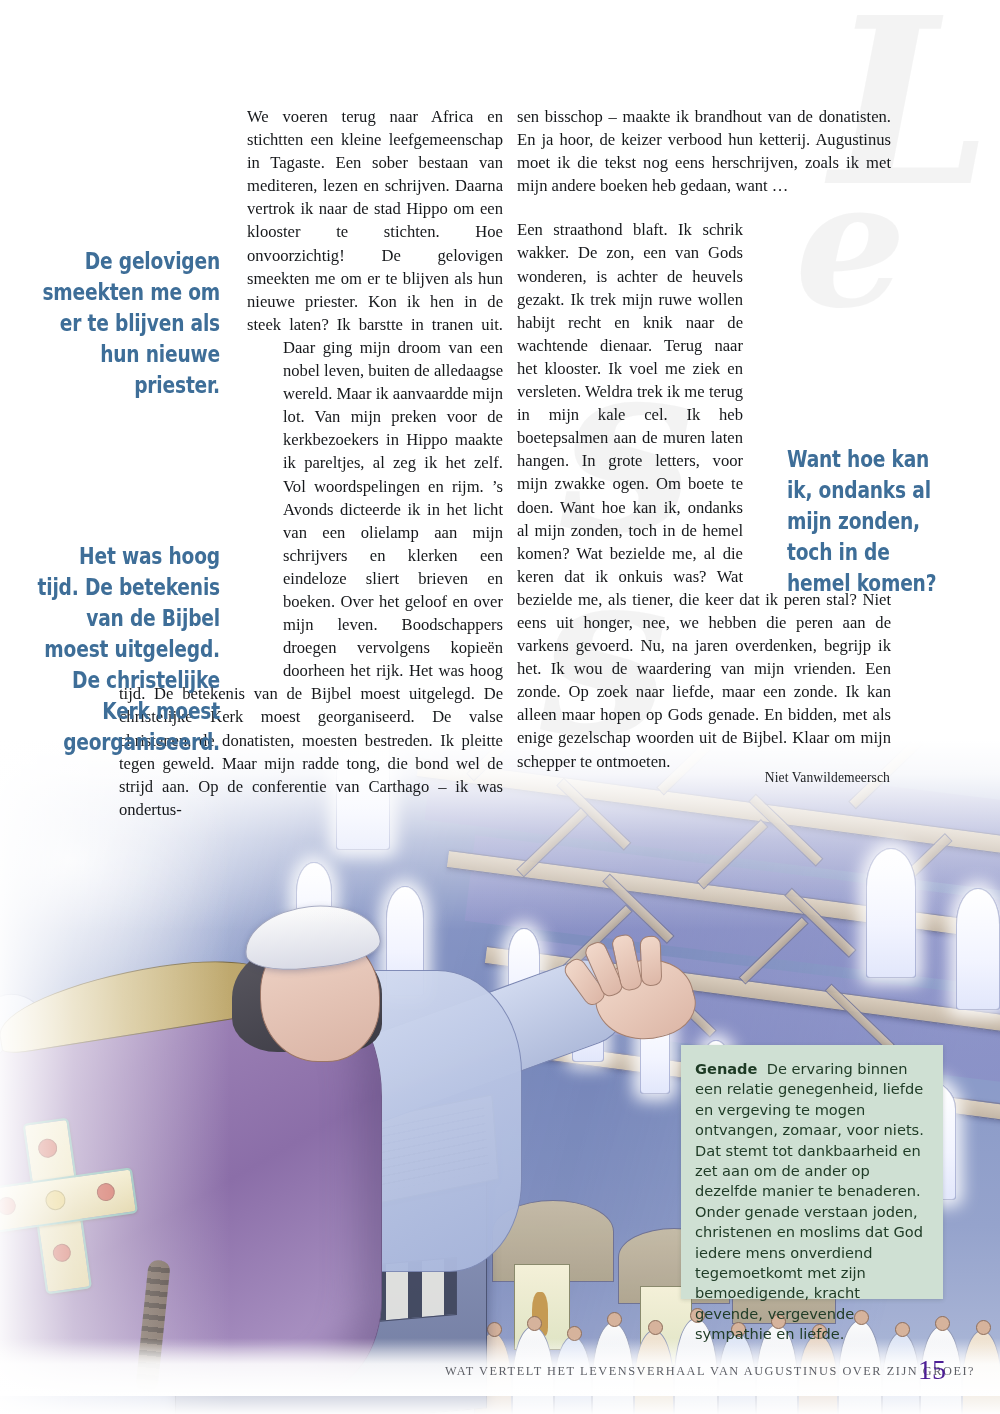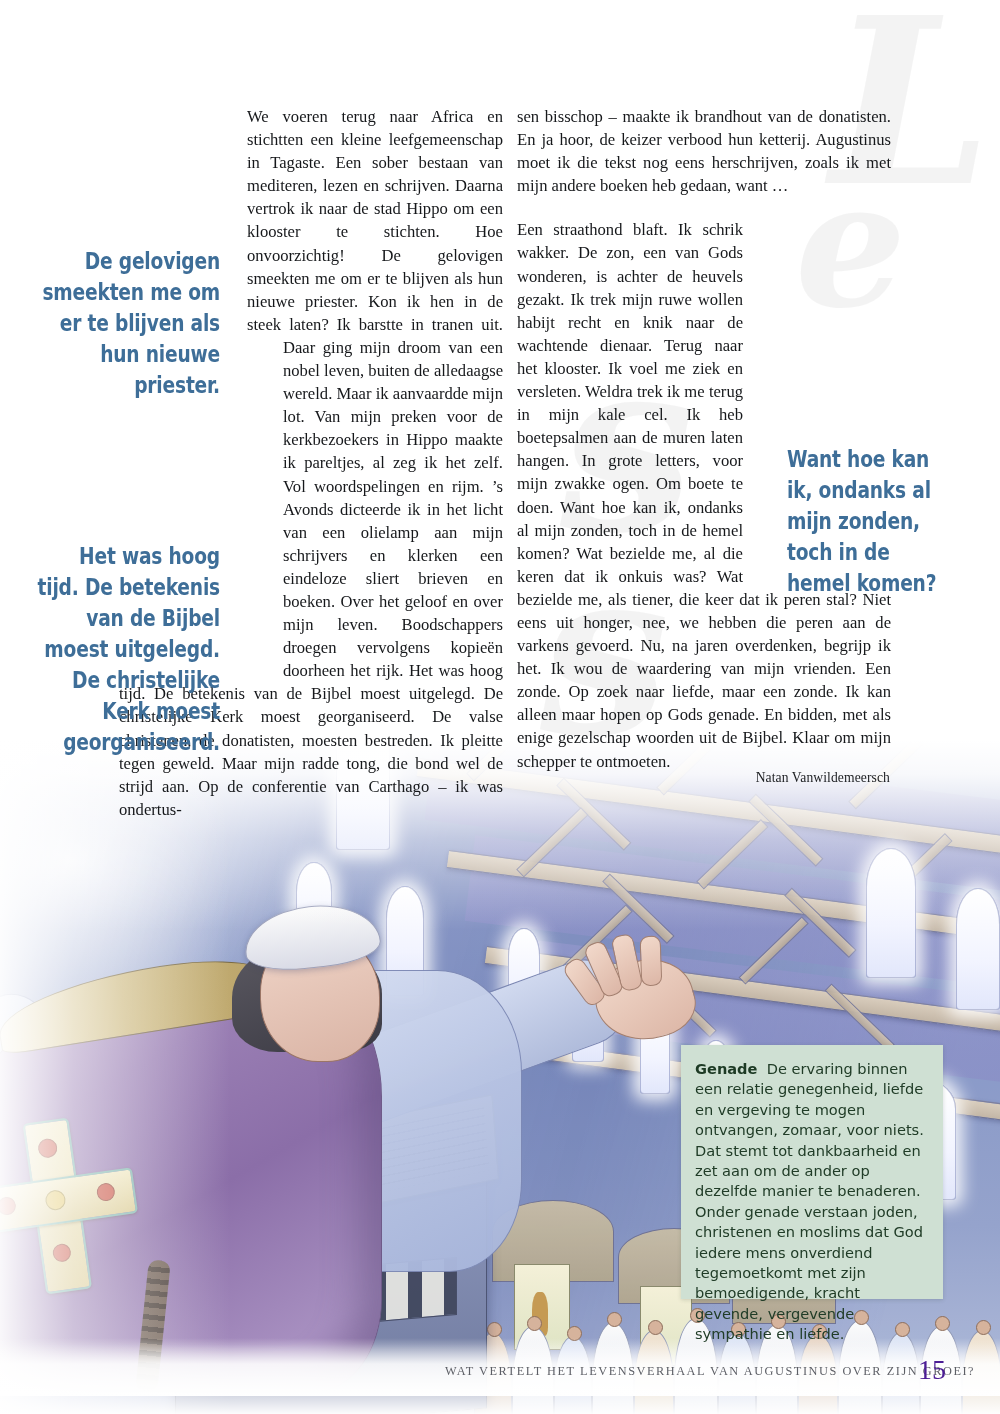--- a/index.html
+++ b/index.html
@@ -489,21 +489,21 @@
     <div class="col col-right">
       <p>sen bisschop – maakte ik brandhout van de donatisten. En ja hoor, de keizer verbood hun ketterij. Augustinus moet ik die tekst nog eens herschrijven, zoals ik met mijn andere boeken heb gedaan, want …</p>
       <p><span style="float: right; width: 148px; height: 140px; margin-top: 208px; shape-outside: inset(0px);"></span>Een straathond blaft. Ik schrik wakker. De zon, een van Gods wonderen, is achter de heuvels gezakt. Ik trek mijn ruwe wollen habijt recht en knik naar de wachtende dienaar. Terug naar het klooster. Ik voel me ziek en versleten. Weldra trek ik me terug in mijn kale cel. Ik heb boetepsalmen aan de muren laten hangen. In grote letters, voor mijn zwakke ogen. Om boete te doen. Want hoe kan ik, ondanks al mijn zonden, toch in de hemel komen? Wat bezielde me, al die keren dat ik onkuis was? Wat bezielde me, als tiener, die keer dat ik peren stal? Niet eens uit honger, nee, we hebben die peren aan de varkens gevoerd. Nu, na jaren overdenken, begrijp ik het. Ik wou de waardering van mijn vrienden. Een zonde. Op zoek naar liefde, maar een zonde. Ik kan alleen maar hopen op Gods genade. En bidden, met als enige gezelschap woorden uit de Bijbel. Klaar om mijn schepper te ontmoeten.</p>
     </div>
   </div>
 
   <div class="pullquote pq-1">De gelovigen smeekten me om er te blijven als hun nieuwe priester.</div>
   <div class="pullquote pq-2">Het was hoog tijd. De betekenis van de Bijbel moest uitgelegd. De christelijke Kerk moest georganiseerd.</div>
   <div class="pullquote pq-3">Want hoe kan ik, ondanks al mijn zonden, toch in de hemel komen?</div>
 
-  <div class="byline">Natan Vanwildemeersch</div>
+  <div class="byline">Niet Vanwildemeersch</div>
 
   <div class="glossary">
     <span class="term">Genade</span><span>&nbsp; </span><span class="defn">De ervaring binnen een relatie genegenheid, liefde en vergeving te mogen ontvangen, zomaar, voor niets. Dat stemt tot dankbaarheid en zet aan om de ander op dezelfde manier te benaderen. Onder genade verstaan joden, christenen en moslims dat God iedere mens onverdiend tegemoetkomt met zijn bemoedigende, kracht gevende, vergevende sympathie en liefde.</span>
   </div>
 
   <div class="footer">
     <div class="footer-fade"></div>
     <div class="footer-title">Wat vertelt het levensverhaal van Augustinus over zijn groei?</div>
     <div class="folio">15</div>
   </div>

